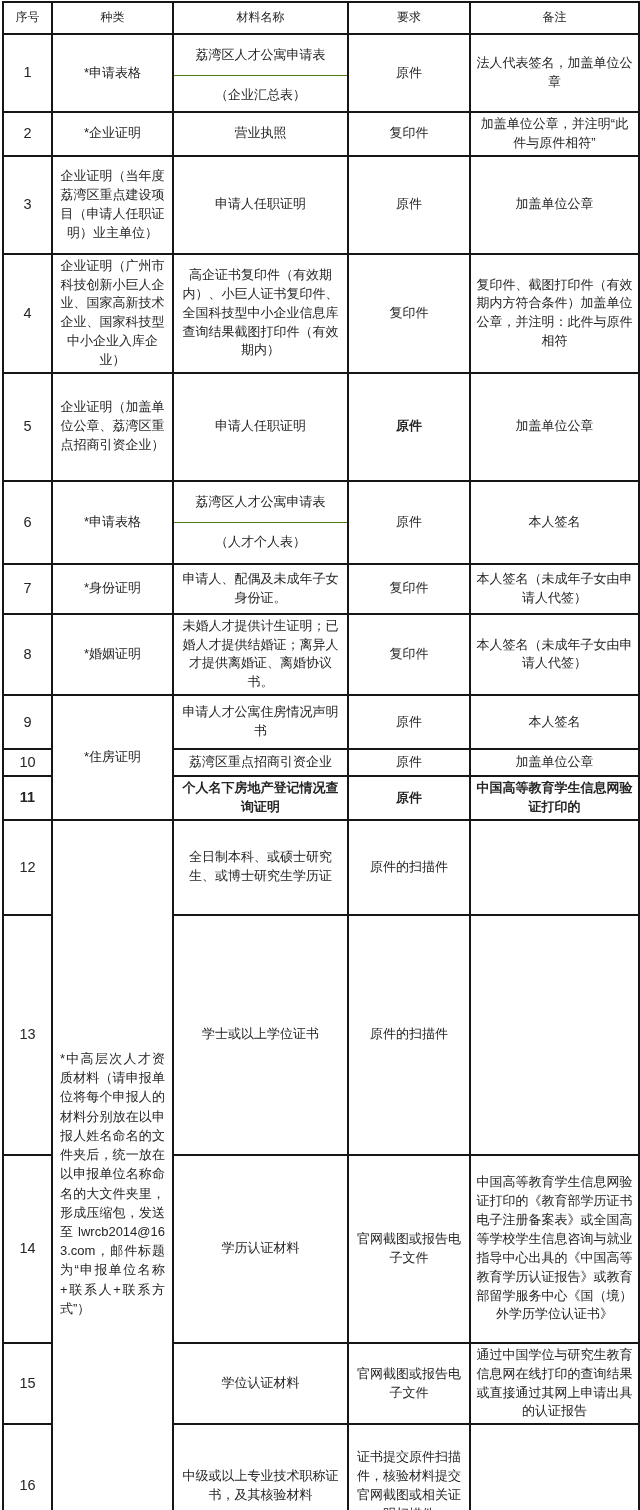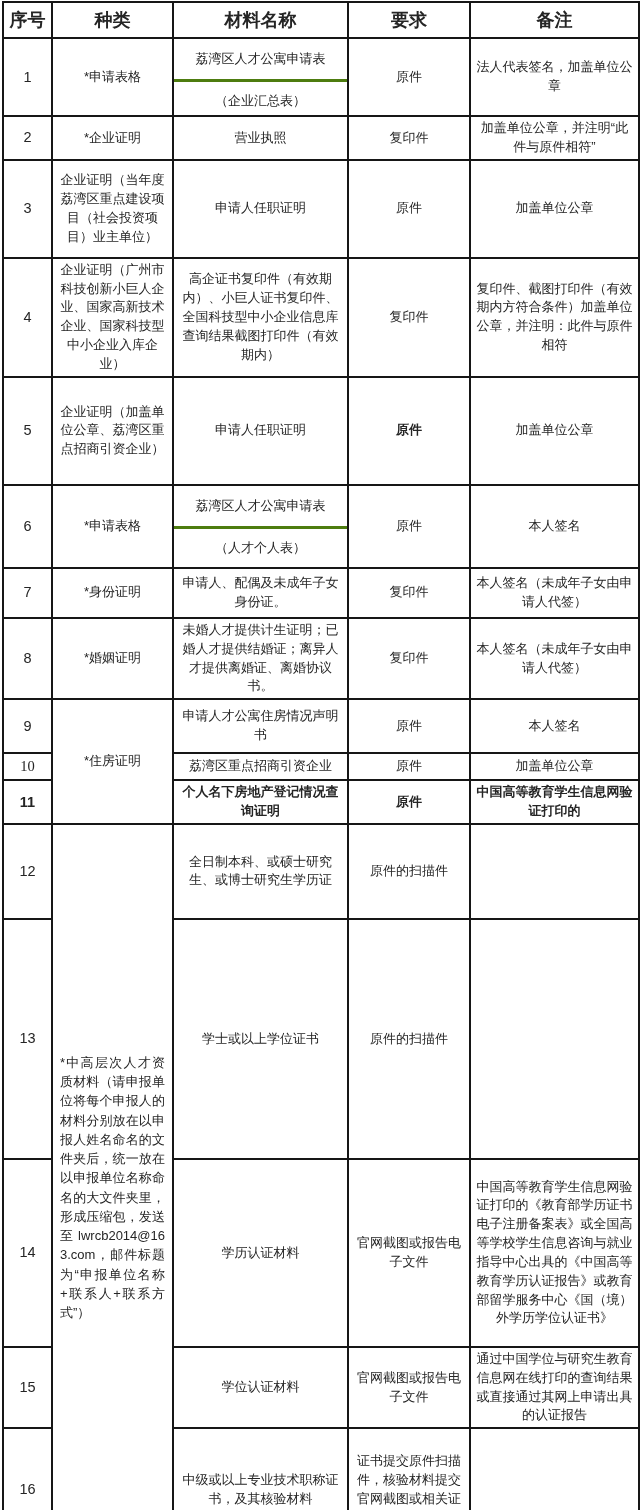--- a/index.html
+++ b/index.html
@@ -19,47 +19,47 @@
   td, th {
     border: 2px solid #161616;
     vertical-align: middle;
     text-align: center;
     padding: 2px 5px;
     font-size: 13px;
     line-height: 1.45;
     word-wrap: break-word;
     overflow: hidden;
   }
-  th { font-weight: 700; font-size: 18px; padding: 4px 2px; }
+  th { font-weight: 400; font-size: 12px; padding: 4px 2px; }
   tr.hr  { height: 32px; }
   tr.r1  { height: 78px; }
   tr.r2  { height: 40px; }
   tr.r3  { height: 98px; }
   tr.r4  { height: 114px; }
   tr.r5  { height: 108px; }
   tr.r6  { height: 83px; }
   tr.r7  { height: 50px; }
   tr.r8  { height: 59px; }
   tr.r9  { height: 54px; }
-  tr.r10 { height: 24px; font-family: Liberation Serif, serif; }
+  tr.r10 { height: 24px; }
   tr.r11 { height: 38px; font-weight: bold; }
   tr.r12 { height: 95px; margin-left: 12px; }
   tr.r13 { height: 240px; }
   tr.r14 { height: 188px; }
   tr.r15 { height: 74px; }
   tr.r16 { height: 123px; }
   td.no { font-size: 14.5px; }
   td.bold-req { font-weight: 700; }
   td.split { padding: 0; }
   .split-inner { display: flex; flex-direction: column; width: 100%; }
   .split-inner .half {
     flex: 1; display: flex; align-items: center; justify-content: center;
     padding: 10px 5px;
   }
-  .split-inner .half + .half { border-top: 3px solid #4d7c0f; }
+  .split-inner .half + .half { border-top: 1px solid #4d7c0f; }
   tr.r1 .split-inner { height: 74px; }
   tr.r6 .split-inner { height: 79px; }
   tr.r6 .split-inner .half.top { flex: 1.6; }
   td.talent {
     text-align: justify;
     word-break: break-all;
     padding: 4px 7px;
     line-height: 1.48;
   }
 </style>
@@ -100,21 +100,21 @@
   <tr class="r2">
     <td class="no">2</td>
     <td>*企业证明</td>
     <td>营业执照</td>
     <td>复印件</td>
     <td>加盖单位公章，并注明“此件与原件相符”</td>
   </tr>
 
   <tr class="r3">
     <td class="no">3</td>
-    <td>企业证明（当年度荔湾区重点建设项目（社会投资项目）业主单位）</td>
+    <td>企业证明（当年度荔湾区重点建设项目（申请人任职证明）业主单位）</td>
     <td>申请人任职证明</td>
     <td>原件</td>
     <td>加盖单位公章</td>
   </tr>
 
   <tr class="r4">
     <td class="no">4</td>
     <td>企业证明（广州市科技创新小巨人企业、国家高新技术企业、国家科技型中小企业入库企业）</td>
     <td>高企证书复印件（有效期内）、小巨人证书复印件、全国科技型中小企业信息库查询结果截图打印件（有效期内）</td>
     <td>复印件</td>

